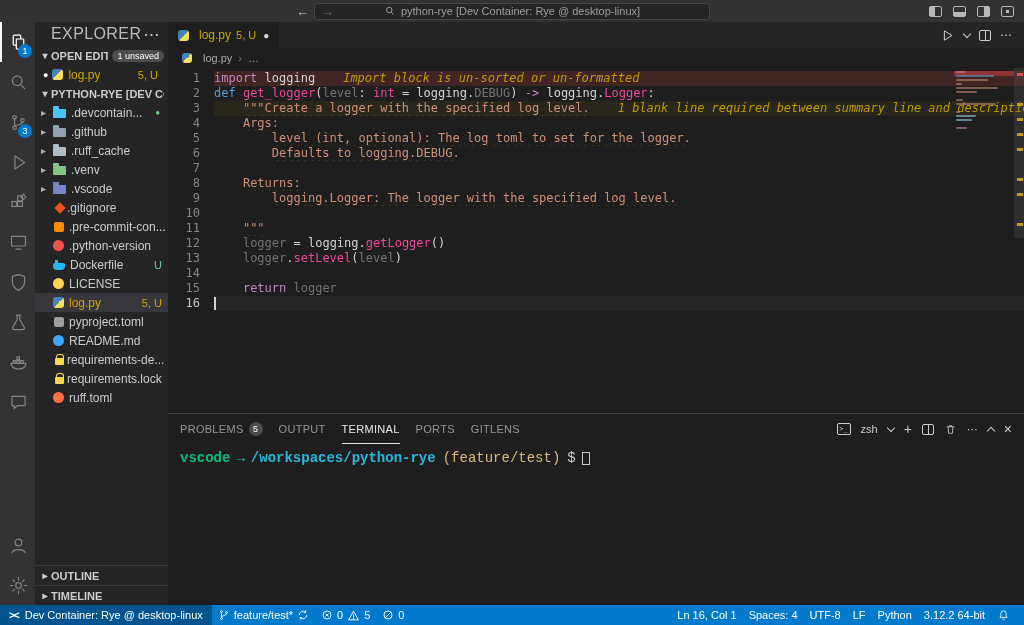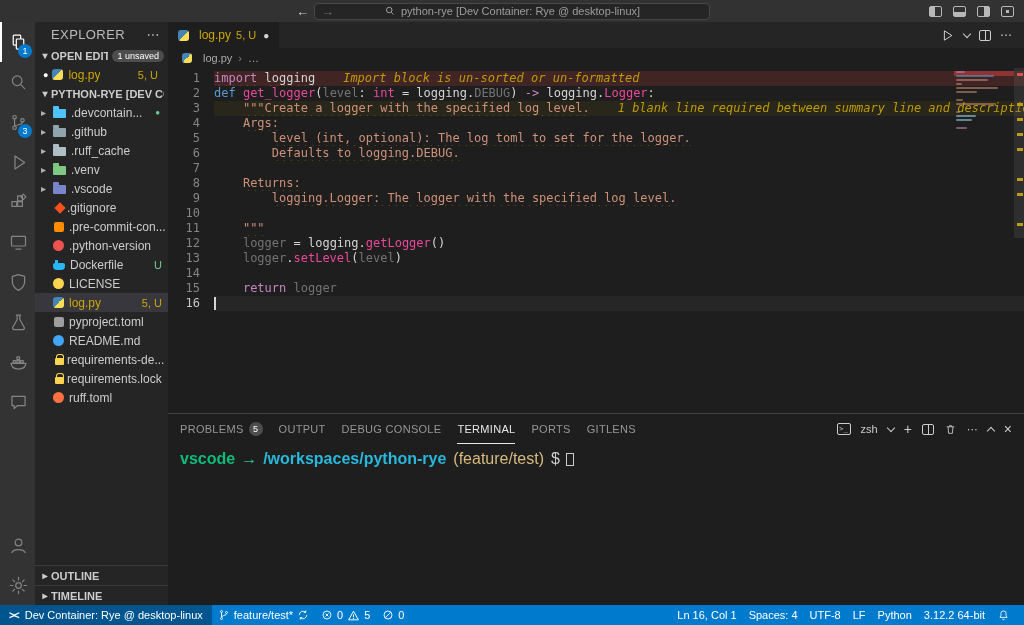--- a/index.html
+++ b/index.html
@@ -24,21 +24,21 @@
 
   
   .activitybar{width:35px;background:#333333;display:flex;flex-direction:column;align-items:stretch;flex:none}
   .ab-item{height:40px;display:flex;align-items:center;justify-content:center;color:#858585;position:relative;border-left:2px solid transparent;cursor:pointer}
   .ab-item.active{color:#ffffff;border-left-color:#ffffff}
   .ab-badge{position:absolute;bottom:4px;right:3px;min-width:14px;height:14px;border-radius:8px;background:#007acc;color:#fff;font-size:9px;display:flex;align-items:center;justify-content:center;padding:0 3px}
   .ab-spacer{margin-top:auto}
 
   
   .sidebar{width:133px;background:#252526;display:flex;flex-direction:column;flex:none;min-height:0;font-size:12px}
-  .sb-title{height:24px;display:flex;align-items:center;padding:0 8px 0 16px;color:#bbbbbb;font-size:13px;letter-spacing:.4px;flex:none}
+  .sb-title{height:24px;display:flex;align-items:center;padding:0 8px 0 16px;color:#bbbbbb;font-size:16px;letter-spacing:.4px;flex:none}
   .sb-title .more{margin-left:auto;color:#cccccc;cursor:pointer}
   .sb-sec{height:19px;display:flex;align-items:center;font-weight:bold;font-size:11px;color:#cccccc;padding:0 4px;cursor:pointer;flex:none;white-space:nowrap;overflow:hidden}
   .sb-sec .chev{width:12px;flex:none;color:#cccccc;font-size:10px;text-align:center}
   .sb-sec .sec-label{overflow:hidden;text-overflow:clip;white-space:nowrap}
   .pill{margin-left:4px;background:#4d4d4d;color:#fff;border-radius:8px;font-size:9px;font-weight:normal;padding:1px 5px;flex:none}
   .oe-row{height:19px;display:flex;align-items:center;padding:0 4px 0 8px;white-space:nowrap;cursor:pointer}
   .oe-dot{color:#ffffff;font-size:9px;margin-right:4px}
   .flabel{overflow:hidden;white-space:nowrap}
   .fdeco{margin-left:auto;padding-left:4px;padding-right:6px;font-size:11px;flex:none}
   .fdot{margin-left:auto;padding-right:8px;font-size:8px;color:#73c991}
@@ -97,21 +97,21 @@
   .vscroll{position:absolute;top:0;right:0;width:10px;height:170px;background:rgba(121,121,121,.18)}
 
   
   .panel{height:192px;flex:none;border-top:1px solid #414141;display:flex;flex-direction:column;background:#1e1e1e}
   .panel-tabs{height:30px;display:flex;align-items:center;padding:0 12px;gap:16px;font-size:11px;color:#969696;flex:none}
   .panel-tab{display:flex;align-items:center;gap:5px;height:100%;cursor:pointer;letter-spacing:.3px}
   .panel-tab.active{color:#e7e7e7;box-shadow:inset 0 -1px 0 #e7e7e7}
   .ptab-badge{background:#4d4d4d;color:#fff;border-radius:50%;width:14px;height:14px;font-size:9px;display:flex;align-items:center;justify-content:center}
   .panel-actions{margin-left:auto;display:flex;align-items:center;gap:10px;color:#cccccc}
   .term-ic{width:14px;height:12px;border:1px solid #ccc;border-radius:2px;font-size:7px;line-height:10px;text-align:center;font-family:"DejaVu Sans Mono",monospace}
-  .terminal{flex:1;padding:6px 12px;font-family:Liberation Sans, sans-serif;font-size:16px;color:#cccccc}
+  .terminal{flex:1;padding:6px 12px;font-family:Liberation Mono, monospace;font-size:14px;color:#cccccc}
   .t-line{display:flex;align-items:center;gap:0;white-space:pre}
   .t-user{color:#0dbc79;font-weight:bold}
   .t-arrow{color:#23d18b;padding:0 6px 0 6px}
   .t-path{color:#29b8db;font-weight:bold}
   .t-branch{color:#d7ba7d;padding-left:7px}
   .t-prompt{color:#cccccc;padding-left:7px}
   .t-cursor{display:inline-block;width:8px;height:13px;border:1px solid #cccccc;margin-left:6px}
 
   
   .statusbar{height:20px;background:#007acc;flex:none;display:flex;align-items:center;color:#ffffff;font-size:11px}
@@ -484,23 +484,20 @@
 
       <div class="panel">
         <div class="panel-tabs">
           <span id="panel-tabs-holder" style="display:flex;gap:16px;height:100%;align-items:center">
               <span class="panel-tab">
                 <span>PROBLEMS</span>
                 <span class="ptab-badge">5</span>
               </span>
               <span class="panel-tab">
                 <span>OUTPUT</span>
-              </span>
-              <span class="panel-tab">
-                <span>DEBUG CONSOLE</span>
               </span>
               <span class="panel-tab active">
                 <span>TERMINAL</span>
               </span>
               <span class="panel-tab">
                 <span>PORTS</span>
               </span>
               <span class="panel-tab">
                 <span>GITLENS</span>
               </span>

